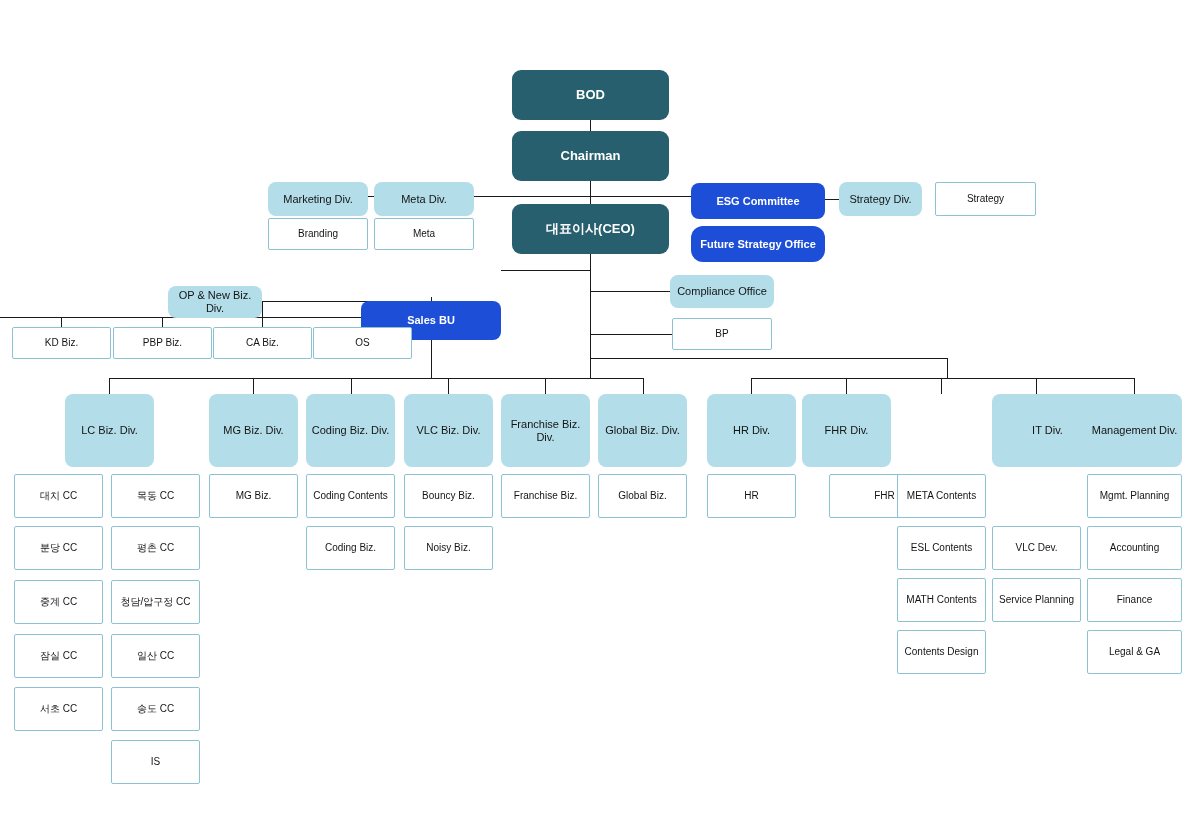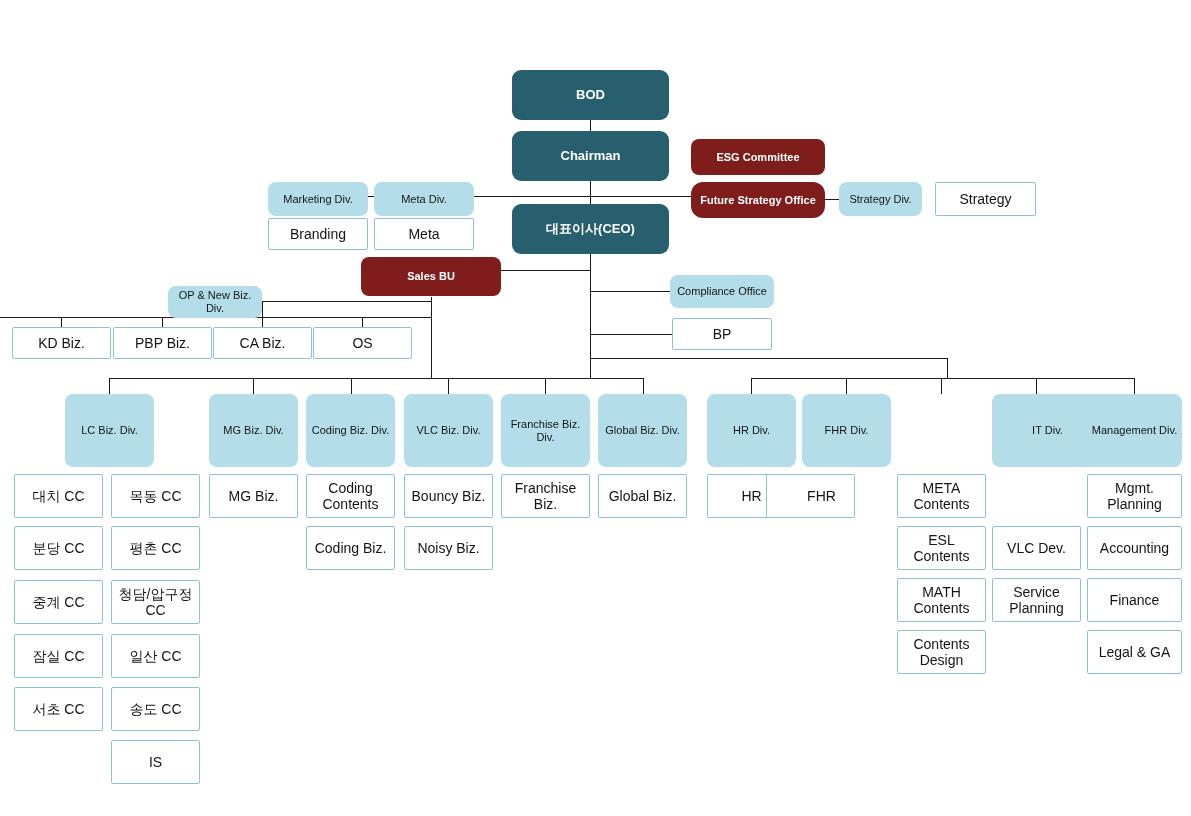--- a/index.html
+++ b/index.html
@@ -42,38 +42,39 @@
   .node span { display: block; }
 
   .node.dark {
     background: #275f6e;
     color: #ffffff;
     font-weight: bold;
     border-radius: 9px;
     font-size: 13px;
   }
   .node.mid {
-    background: #7f1d1d;
+    background: #1d4ed8;
     color: #ffffff;
     font-weight: bold;
     border-radius: 8px;
     font-size: 11px;
+    margin-top: 44px;
   }
   .node.light {
     background: #b3dde8;
     color: #141414;
     border-radius: 8px;
     font-size: 11px;
   }
   .node.plain {
     background: #ffffff;
     color: #141414;
     border: 1px solid #8cc3d4;
     border-radius: 2px;
-    font-size: 14px;
+    font-size: 10px;
   }
 </style>
 </head>
 <body>
 
 <div id="chart-canvas">
 
   <div class="line v" style="left:590px; top:120px; height:12px;"></div>
 
   <div class="line v" style="left:590px; top:181px; height:23px;"></div>
@@ -271,21 +272,21 @@
   <div class="node plain" style="left:501px; top:474px; width:89px; height:44px;">
     <span>Franchise Biz.</span>
   </div>
   <div class="node plain" style="left:598px; top:474px; width:89px; height:44px;">
     <span>Global Biz.</span>
   </div>
 
   <div class="node plain" style="left:707px; top:474px; width:89px; height:44px;">
     <span>HR</span>
   </div>
-  <div class="node plain" style="left:766px; top:474px; width:89px; height:44px;padding-left:26px;">
+  <div class="node plain" style="left:829px; top:474px; width:89px; height:44px;padding-left:26px;">
     <span>FHR</span>
   </div>
 
   <div class="node plain" style="left:897px; top:474px; width:89px; height:44px;">
     <span>META Contents</span>
   </div>
   <div class="node plain" style="left:897px; top:526px; width:89px; height:44px;">
     <span>ESL Contents</span>
   </div>
   <div class="node plain" style="left:897px; top:578px; width:89px; height:44px;">

